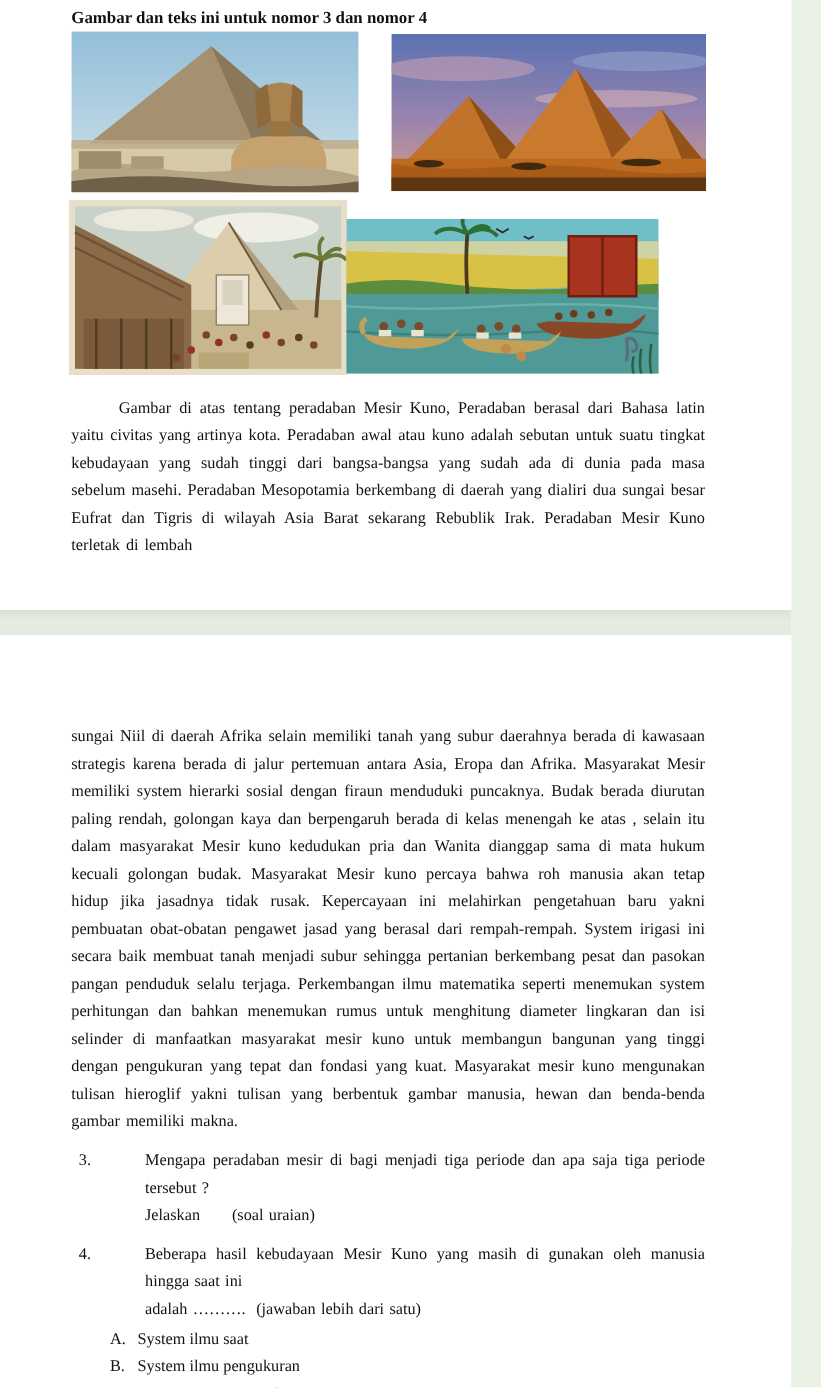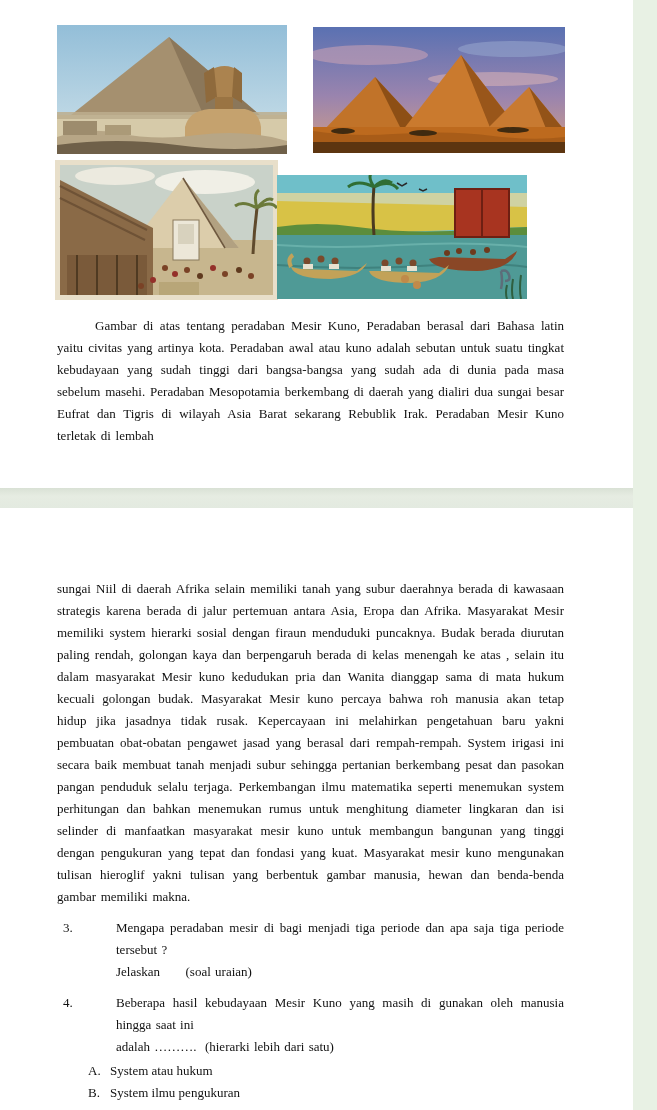--- a/index.html
+++ b/index.html
@@ -36,20 +36,21 @@
   .options{margin-left:31px;margin-top:2px;}
   .opt-row{display:flex;font-size:13px;line-height:22.2px;}
   .opt-letter{flex:0 0 22px;}
 </style>
 </head>
 <body>
 
 <div class="app-strip"></div>
 
 <div class="page page1">
+  <div class="doc-heading">Gambar dan teks ini untuk nomor 3 dan nomor 4</div>
 
   <div class="img-box" id="img1">
     <svg viewBox="0 0 230 129" preserveAspectRatio="none">
       <defs>
         <linearGradient id="sky1" x1="0" y1="0" x2="0" y2="1">
           <stop offset="0" stop-color="#93bed8"></stop>
             <stop offset="1" stop-color="#cfe2ea"></stop>
         </linearGradient>
       </defs>
       <rect width="230" height="129" fill="url(#sky1)"></rect>
@@ -183,27 +184,27 @@
 
     <div class="q-item">
       <span class="q-num">3.</span>
       <span class="q-text">Mengapa peradaban mesir di bagi menjadi tiga periode dan apa saja tiga periode tersebut ?
 Jelaskan      (soal uraian)</span>
     </div>
 
     <div class="q-item">
       <span class="q-num">4.</span>
       <span class="q-text">Beberapa hasil kebudayaan Mesir Kuno yang masih di gunakan oleh manusia hingga saat ini
-adalah ……….  (hierarki lebih dari satu)</span>
+adalah ……….  (jawaban lebih dari satu)</span>
     </div>
 
     <div class="options">
       <div class="opt-row">
         <span class="opt-letter">A.</span>
-        <span class="opt-text">System atau hukum</span>
+        <span class="opt-text">System ilmu saat</span>
       </div>
       <div class="opt-row">
         <span class="opt-letter">B.</span>
         <span class="opt-text">System ilmu pengukuran</span>
       </div>
       <div class="opt-row">
         <span class="opt-letter">C.</span>
         <span class="opt-text">System pengawet makanan</span>
       </div>
 

